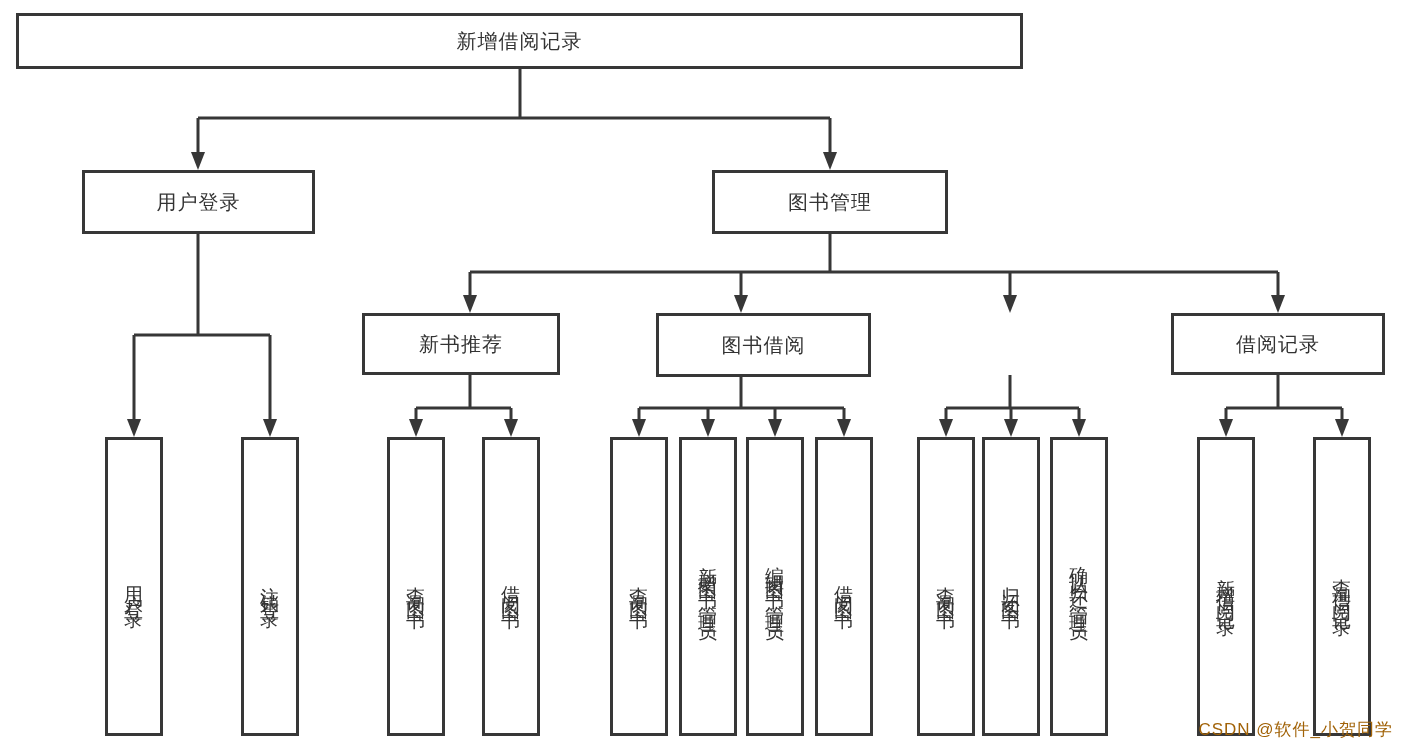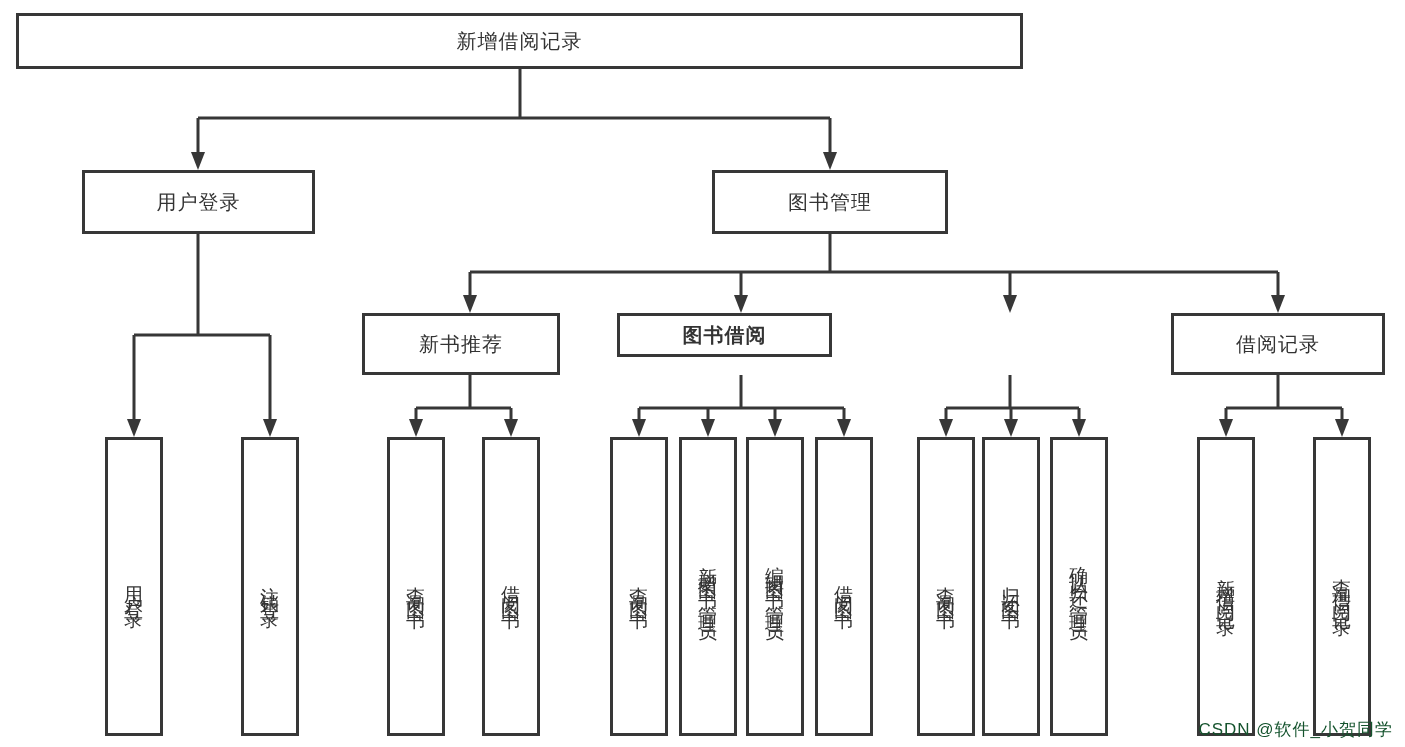--- a/index.html
+++ b/index.html
@@ -38,21 +38,21 @@
     font-size:19px;
     letter-spacing:8px;
     line-height:1;
     color:#333333;
     white-space:nowrap;
   }
   .watermark{
     position:absolute;
     right:12px;bottom:6px;
     font-size:17px;
-    color:#14532d;
+    color:#a16207;
     letter-spacing:1px;
     z-index:3;
   }
 </style>
 </head>
 <body>
 
 <div id="canvas">
 
   <svg id="wires" width="1405" height="747" viewBox="0 0 1405 747" fill="none" stroke="#373737" stroke-width="3">
@@ -97,21 +97,21 @@
       <polygon points="1335,419 1349,419 1342,437" fill="#373737" stroke="none"></polygon>
     </g>
   </svg>
 
   <div class="hbox" style="left:16px;top:13px;width:1007px;height:56px;">新增借阅记录</div>
 
   <div class="hbox" style="left:82px;top:170px;width:233px;height:64px;">用户登录</div>
   <div class="hbox" style="left:712px;top:170px;width:236px;height:64px;">图书管理</div>
 
   <div class="hbox" style="left:362px;top:313px;width:198px;height:62px;">新书推荐</div>
-  <div class="hbox" style="left:617px;top:313px;width:215px;height:44px;font-weight:bold;">图书借阅</div>
+  <div class="hbox" style="left:656px;top:313px;width:215px;height:64px;">图书借阅</div>
   <div class="hbox" style="left:1171px;top:313px;width:214px;height:62px;">借阅记录</div>
 
   <div class="vbox" style="left:105px;">
     <span>用户登录</span>
     </div>
   <div class="vbox" style="left:241px;">
     <span>注销登录</span>
     </div>
 
   <div class="vbox" style="left:387px;">

